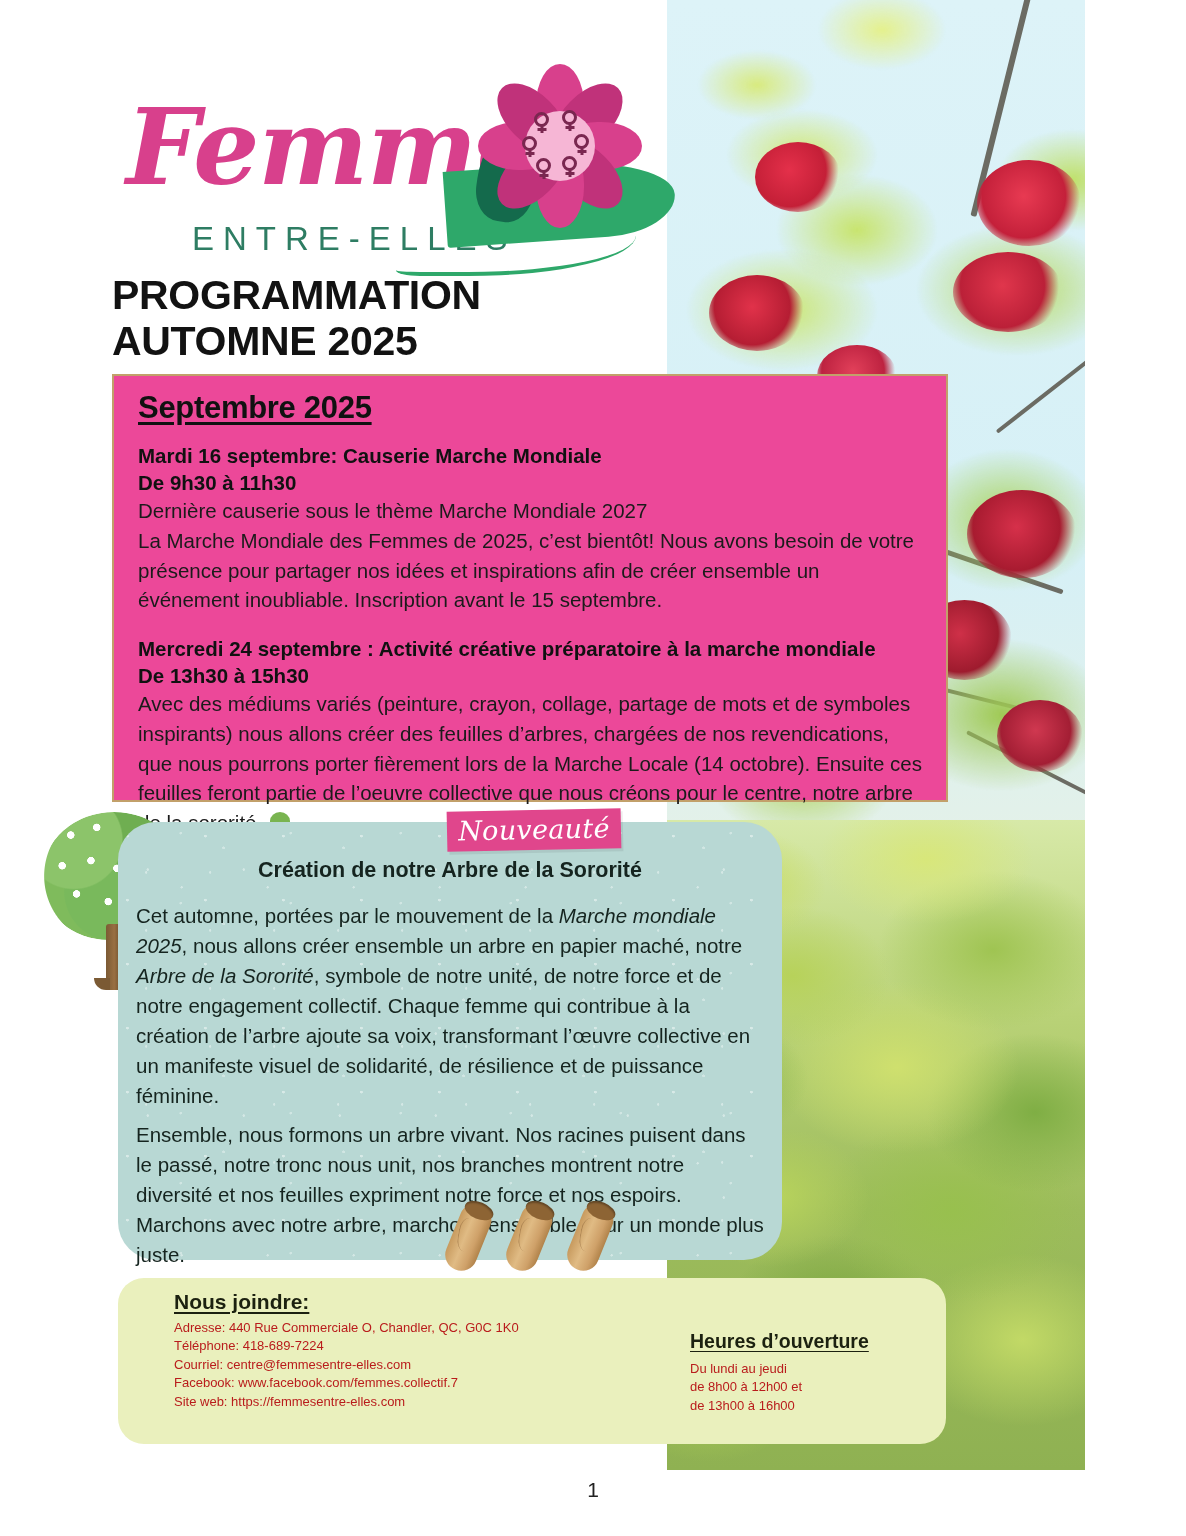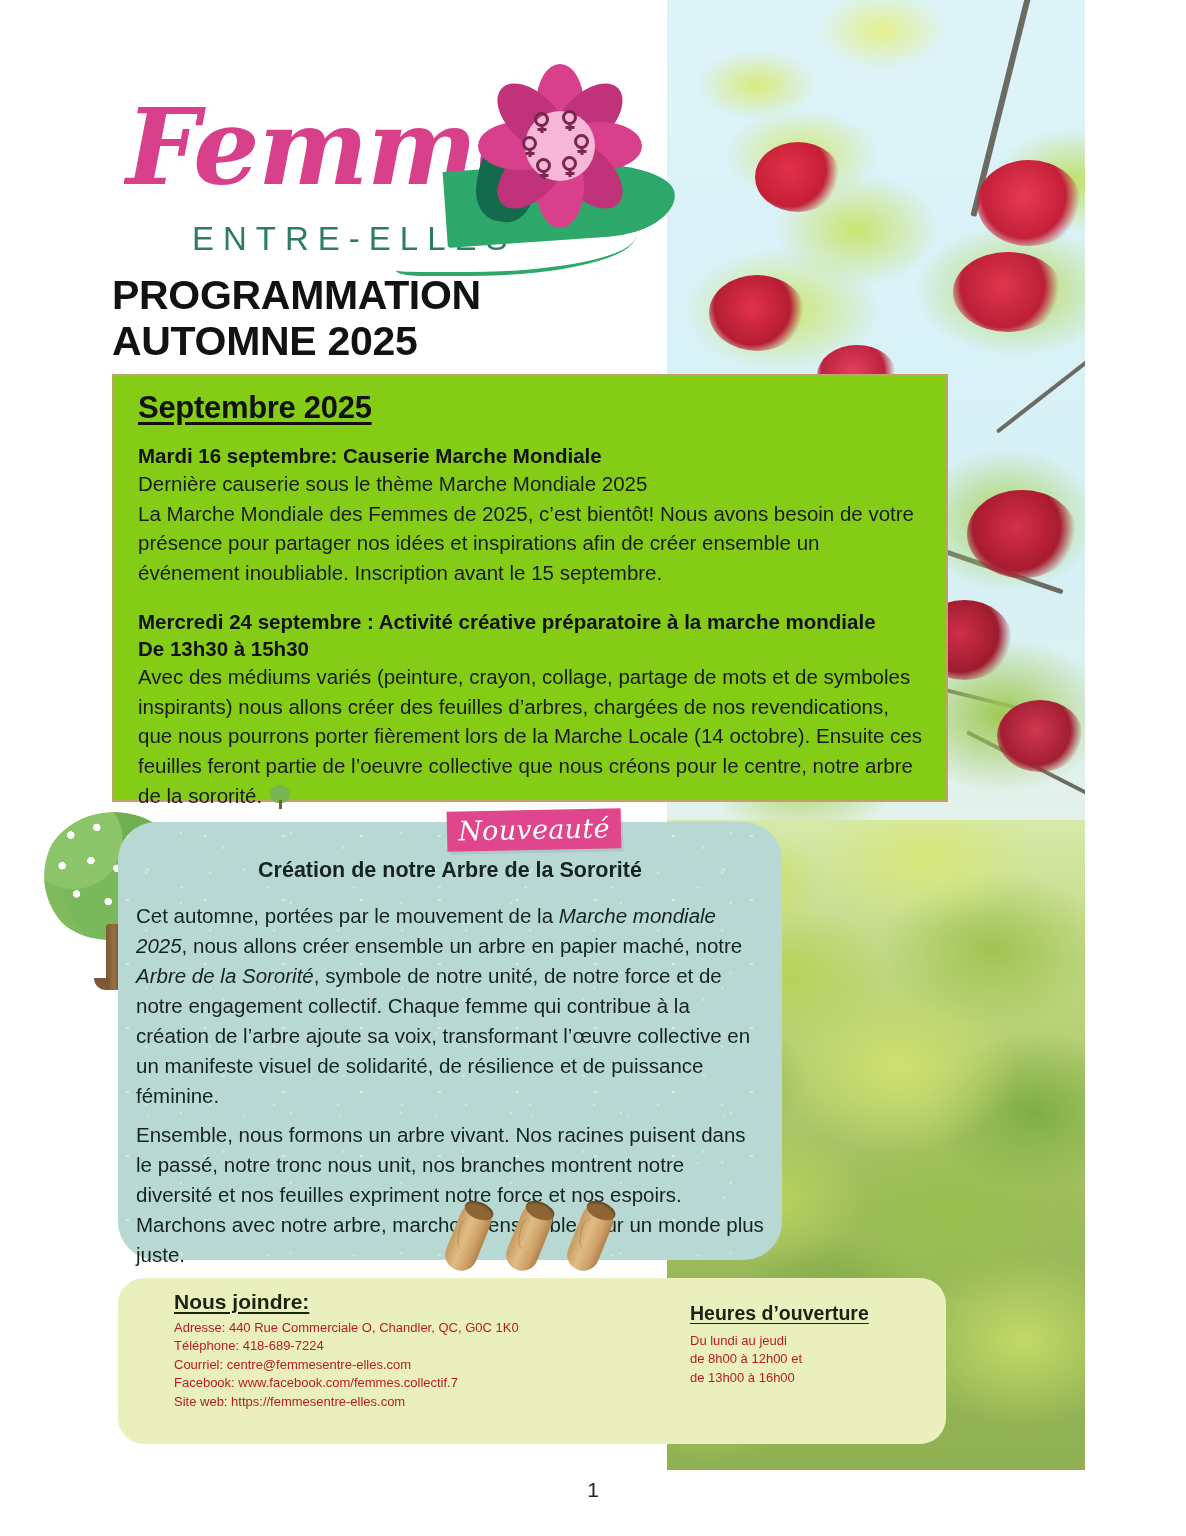--- a/index.html
+++ b/index.html
@@ -106,21 +106,21 @@
   .headline {
     position:absolute; left: 112px; top: 272px; width: 560px;
     font-family: "Liberation Sans", sans-serif;
     font-weight: 700; font-size: 41px; line-height: 1.13; color: #121212;
     letter-spacing: -0.3px;
   }
 
   
   .sept-box {
     position:absolute; left: 112px; top: 374px; width: 836px; height: 428px;
-    background: #84cc16; border: 2px solid #c2a06a;
+    background: #ec4899; border: 2px solid #c2a06a;
     padding: 14px 20px 0 24px;
   }
   .sept-title {
     font-weight: 700; font-size: 31px; color: #111; text-decoration: underline;
     text-underline-offset: 4px; margin-bottom: 16px; letter-spacing: -0.3px;
   }
   .ev-title { font-weight: 700; font-size: 20.5px; color: #111; line-height: 1.32; }
   .ev-time  { font-weight: 700; font-size: 20.5px; color: #111; line-height: 1.32; }
   .ev-body  { font-weight: 400; font-size: 20.5px; color: #1b1b1b; line-height: 1.45; }
   .ev-gap { height: 20px; }
@@ -232,21 +232,21 @@
     border-left: 1.5px solid rgba(140,100,55,.5); border-radius: 40%;
     transform: rotate(-12deg);
   }
 
   
   .contact {
     position:absolute; left: 118px; top: 1278px; width: 828px; height: 166px;
     background: #eaf0bd; border-radius: 26px;
   }
   .contact .col-left  { position:absolute; left: 56px; top: 12px; width: 520px; }
-  .contact .col-right { position:absolute; left: 572px; top: 24px; width: 250px; }
+  .contact .col-right { position:absolute; left: 572px; top: 52px; width: 250px; }
   .c-h {
     font-weight: 700; font-size: 21px; color: #1c2110; text-decoration: underline;
     text-underline-offset: 3px; margin-bottom: 5px;
   }
   .c-line { font-size: 13px; color: #b91c1c; line-height: 1.42; }
   .c-h.small { font-size: 19.5px; margin-bottom: 7px; }
 
   .pagenum {
     position:absolute; left: 0; top: 1478px; width: 1186px; text-align: center;
     font-size: 21px; color: #222;
@@ -320,21 +320,22 @@
   <div class="headline">
     <div>PROGRAMMATION</div>
     <div>AUTOMNE 2025</div>
   </div>
 
   <div class="sept-box">
     <div class="sept-title">Septembre 2025</div>
 
     <div>
       <div class="ev-title">Mardi 16 septembre: Causerie Marche Mondiale</div>
-      <div class="ev-body">Dernière causerie sous le thème Marche Mondiale 2025</div>
+      <div class="ev-time">De 9h30 à 11h30</div>
+      <div class="ev-body">Dernière causerie sous le thème Marche Mondiale 2027</div>
       <div class="ev-body">La Marche Mondiale des Femmes de 2025, c’est bientôt! Nous avons besoin de votre présence pour partager nos idées et inspirations afin de créer ensemble un événement inoubliable. Inscription avant le 15 septembre.</div>
     </div>
 
     <div class="ev-gap"></div>
 
     <div>
       <div class="ev-title">Mercredi 24 septembre : Activité créative préparatoire à la marche mondiale</div>
       <div class="ev-time">De 13h30 à 15h30</div>
       <div class="ev-body"><span>Avec des médiums variés (peinture, crayon, collage, partage de mots et de symboles inspirants) nous allons créer des feuilles d’arbres, chargées de nos revendications, que nous pourrons porter fièrement lors de la Marche Locale (14 octobre). Ensuite ces feuilles feront partie de l’oeuvre collective que nous créons pour le centre, notre arbre de la sororité.</span><span class="mini-tree"><span class="crown"></span><span class="trunk"></span></span></div>
     </div>

